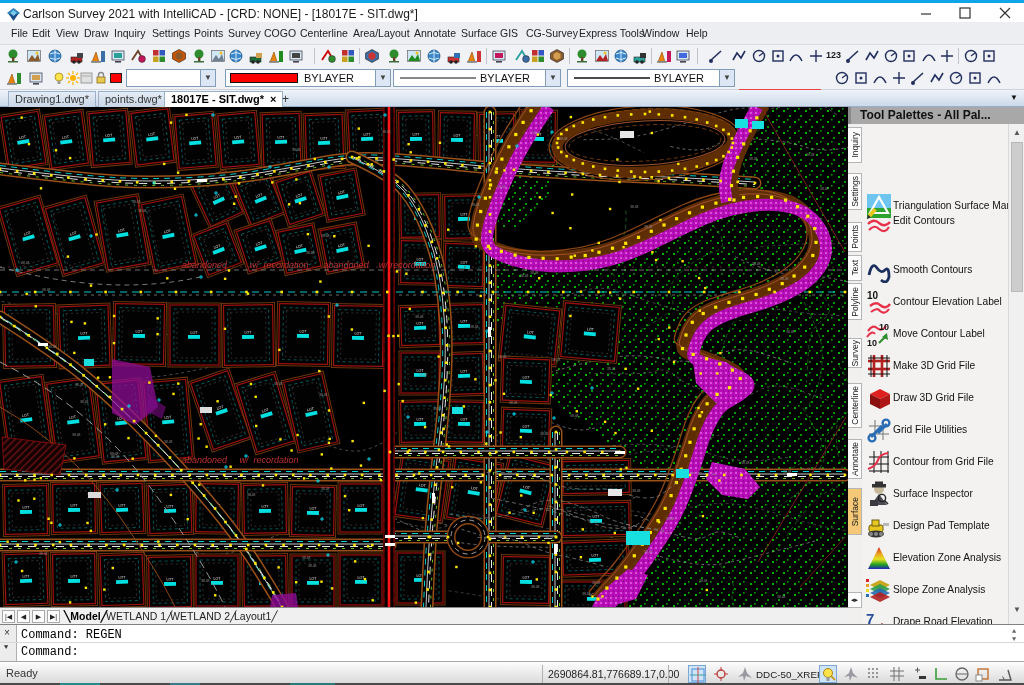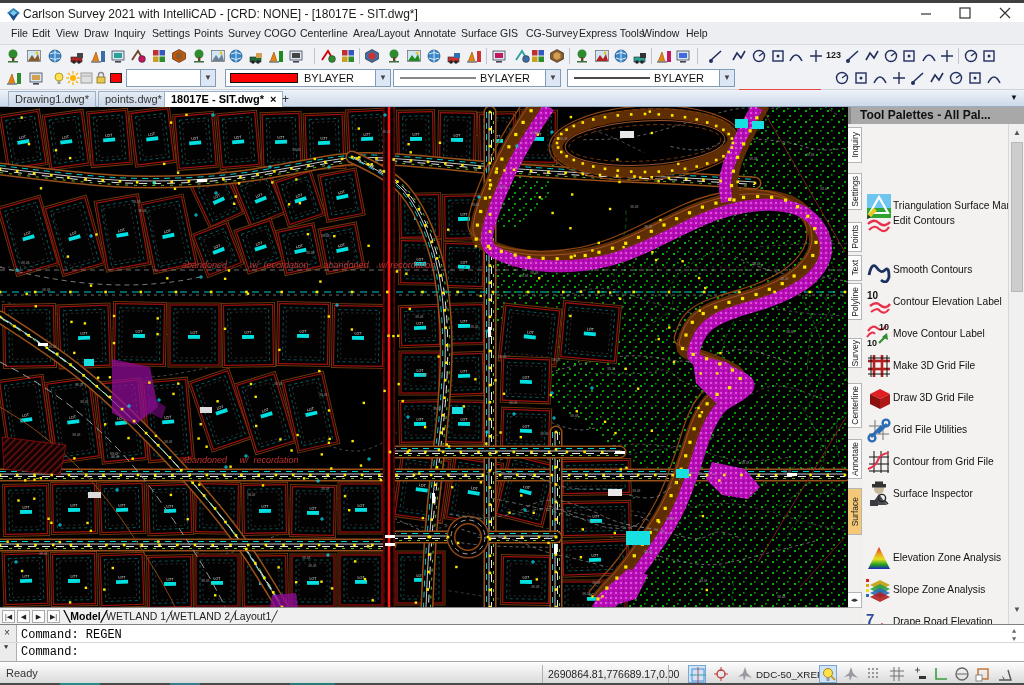--- a/index.html
+++ b/index.html
@@ -1,15 +1,15 @@
 <!DOCTYPE html>
 <html><head><meta charset="utf-8"><style>
 *{margin:0;padding:0;box-sizing:border-box}
 body{width:1024px;height:685px;overflow:hidden;font-family:"Liberation Sans",sans-serif;position:relative;background:#fff}
-#titlebar{position:absolute;left:0;top:0;width:1024px;height:22px;background:#fff;border-top:3px solid #404040}
+#titlebar{position:absolute;left:0;top:0;width:1024px;height:22px;background:#fff;border-top:3px solid #0ea5e9}
 #titlebar .logo{position:absolute;left:7px;top:5px}
 #titlebar .t{position:absolute;left:23px;top:4px;font-size:12px;color:#1a1a1a}
 .wbtn{position:absolute;top:0;width:14px;height:20px;color:#333}
 #menubar{position:absolute;left:0;top:22px;width:1024px;height:23px;background:#eceef2;border-bottom:1px solid #d8dadd}
 #menubar span{position:absolute;top:5px;font-size:10.5px;color:#222}
 #tb1{position:absolute;left:0;top:45px;width:1024px;height:22px;background:#f0f2f5}
 #tb2{position:absolute;left:0;top:67px;width:1024px;height:23px;background:#f0f2f5;border-bottom:1px solid #d0d4da}
 .ti{position:absolute}
 .sep{position:absolute;top:3px;width:1px;height:16px;background:#c0c4ca}
 #doctabs{position:absolute;left:0;top:90px;width:1024px;height:17px;background:linear-gradient(#eef3fa,#ccd9ea);border-bottom:1px solid #9ab0c8}
@@ -2131,20 +2131,32 @@
               <circle cx="13" cy="8" r="5" fill="#c8b89a"></circle>
               <rect x="6" y="3" width="14" height="3.5" fill="#333"></rect>
               <rect x="9" y="0.5" width="8" height="4" fill="#333"></rect>
               <polygon points="5,24 13,13 21,24" fill="#4a4a52"></polygon>
               <rect x="4" y="19" width="8" height="6" fill="#3a3a40"></rect>
               <circle cx="16" cy="17" r="3.6" fill="none" stroke="#222" stroke-width="1.4"></circle>
               <line x1="18.5" y1="19.5" x2="22" y2="23" stroke="#222" stroke-width="1.6"></line>
             </svg></div>
           <div class="plab">Surface Inspector</div>
         </div>
+        <div class="pitem" style="top:402px">
+          <div class="picon"><svg width="26" height="26" viewBox="0 0 26 26">
+              <rect x="3" y="12" width="14" height="7" rx="2" fill="#e8c820" stroke="#6b5a10"></rect>
+              <rect x="6" y="7" width="7" height="6" fill="#e8c820" stroke="#6b5a10"></rect>
+              <ellipse cx="10" cy="21" rx="8" ry="3.4" fill="#333"></ellipse>
+              <circle cx="5" cy="21" r="2" fill="#888"></circle>
+              <circle cx="10" cy="21" r="2" fill="#888"></circle>
+              <circle cx="15" cy="21" r="2" fill="#888"></circle>
+              <rect x="17" y="10" width="6" height="3" fill="#b8b8b8"></rect>
+            </svg></div>
+          <div class="plab">Design Pad Template</div>
+        </div>
         <div class="pitem" style="top:434px">
           <div class="picon"><svg width="26" height="26" viewBox="0 0 26 26">
               <defs>
                 <linearGradient id="rgb" x1="0" y1="0" x2="0" y2="1">
                   <stop offset="0" stop-color="#e02020"></stop>
                   <stop offset="0.3" stop-color="#e8a020"></stop>
                   <stop offset="0.55" stop-color="#e8e020"></stop>
                   <stop offset="0.8" stop-color="#20a020"></stop>
                   <stop offset="1" stop-color="#2020c0"></stop>
                 </linearGradient>

